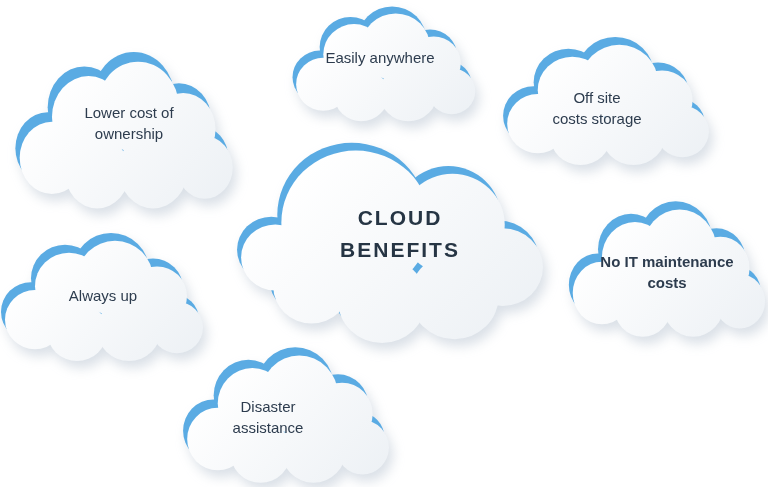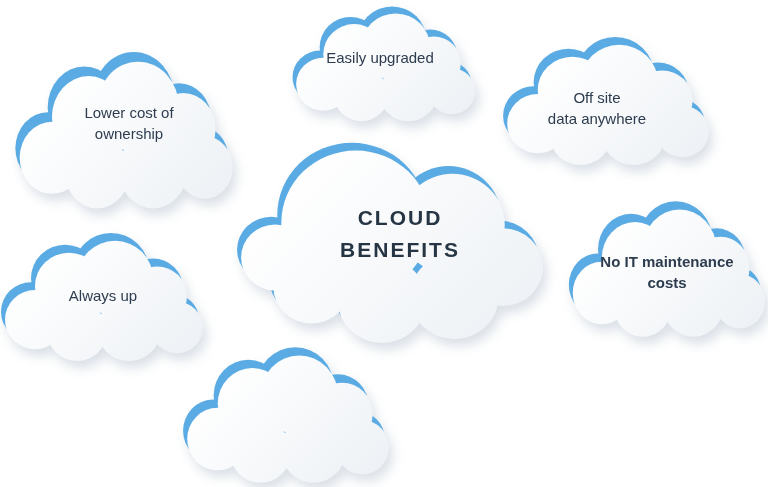--- a/index.html
+++ b/index.html
@@ -105,29 +105,29 @@
         <use href="#cloud-small"></use>
       </svg>
     <div class="cloud-label" style="left:119px;top:77px;">Lower cost of
 ownership</div>
   </div>
 
   <div class="cloud" style="left:288px;top:2px;width:190px;height:122px;">
     <svg class="cloud-shape" viewBox="0 0 210 138" preserveAspectRatio="none">
         <use href="#cloud-small"></use>
       </svg>
-    <div class="cloud-label" style="left:92px;top:56px;">Easily upgraded</div>
+    <div class="cloud-label" style="left:92px;top:56px;">Easily anywhere</div>
   </div>
 
   <div class="cloud" style="left:498px;top:32px;width:214px;height:136px;">
     <svg class="cloud-shape" viewBox="0 0 210 138" preserveAspectRatio="none">
         <use href="#cloud-small"></use>
       </svg>
     <div class="cloud-label" style="left:99px;top:76px;">Off site
-data anywhere</div>
+costs storage</div>
   </div>
 
   <div class="cloud" style="left:-4px;top:228px;width:210px;height:136px;">
     <svg class="cloud-shape" viewBox="0 0 210 138" preserveAspectRatio="none">
         <use href="#cloud-small"></use>
       </svg>
     <div class="cloud-label" style="left:107px;top:68px;">Always up</div>
   </div>
 
   <div class="cloud" style="left:564px;top:196px;width:204px;height:144px;font-weight:bold;">
@@ -135,16 +135,18 @@
         <use href="#cloud-small"></use>
       </svg>
     <div class="cloud-label" style="left:103px;top:76px;">No IT maintenance
 costs</div>
   </div>
 
   <div class="cloud" style="left:178px;top:342px;width:214px;height:144px;">
     <svg class="cloud-shape" viewBox="0 0 210 138" preserveAspectRatio="none">
         <use href="#cloud-small"></use>
       </svg>
+    <div class="cloud-label" style="left:90px;top:75px;">Disaster
+assistance</div>
   </div>
 
 
 </div>
 
 </body></html>

